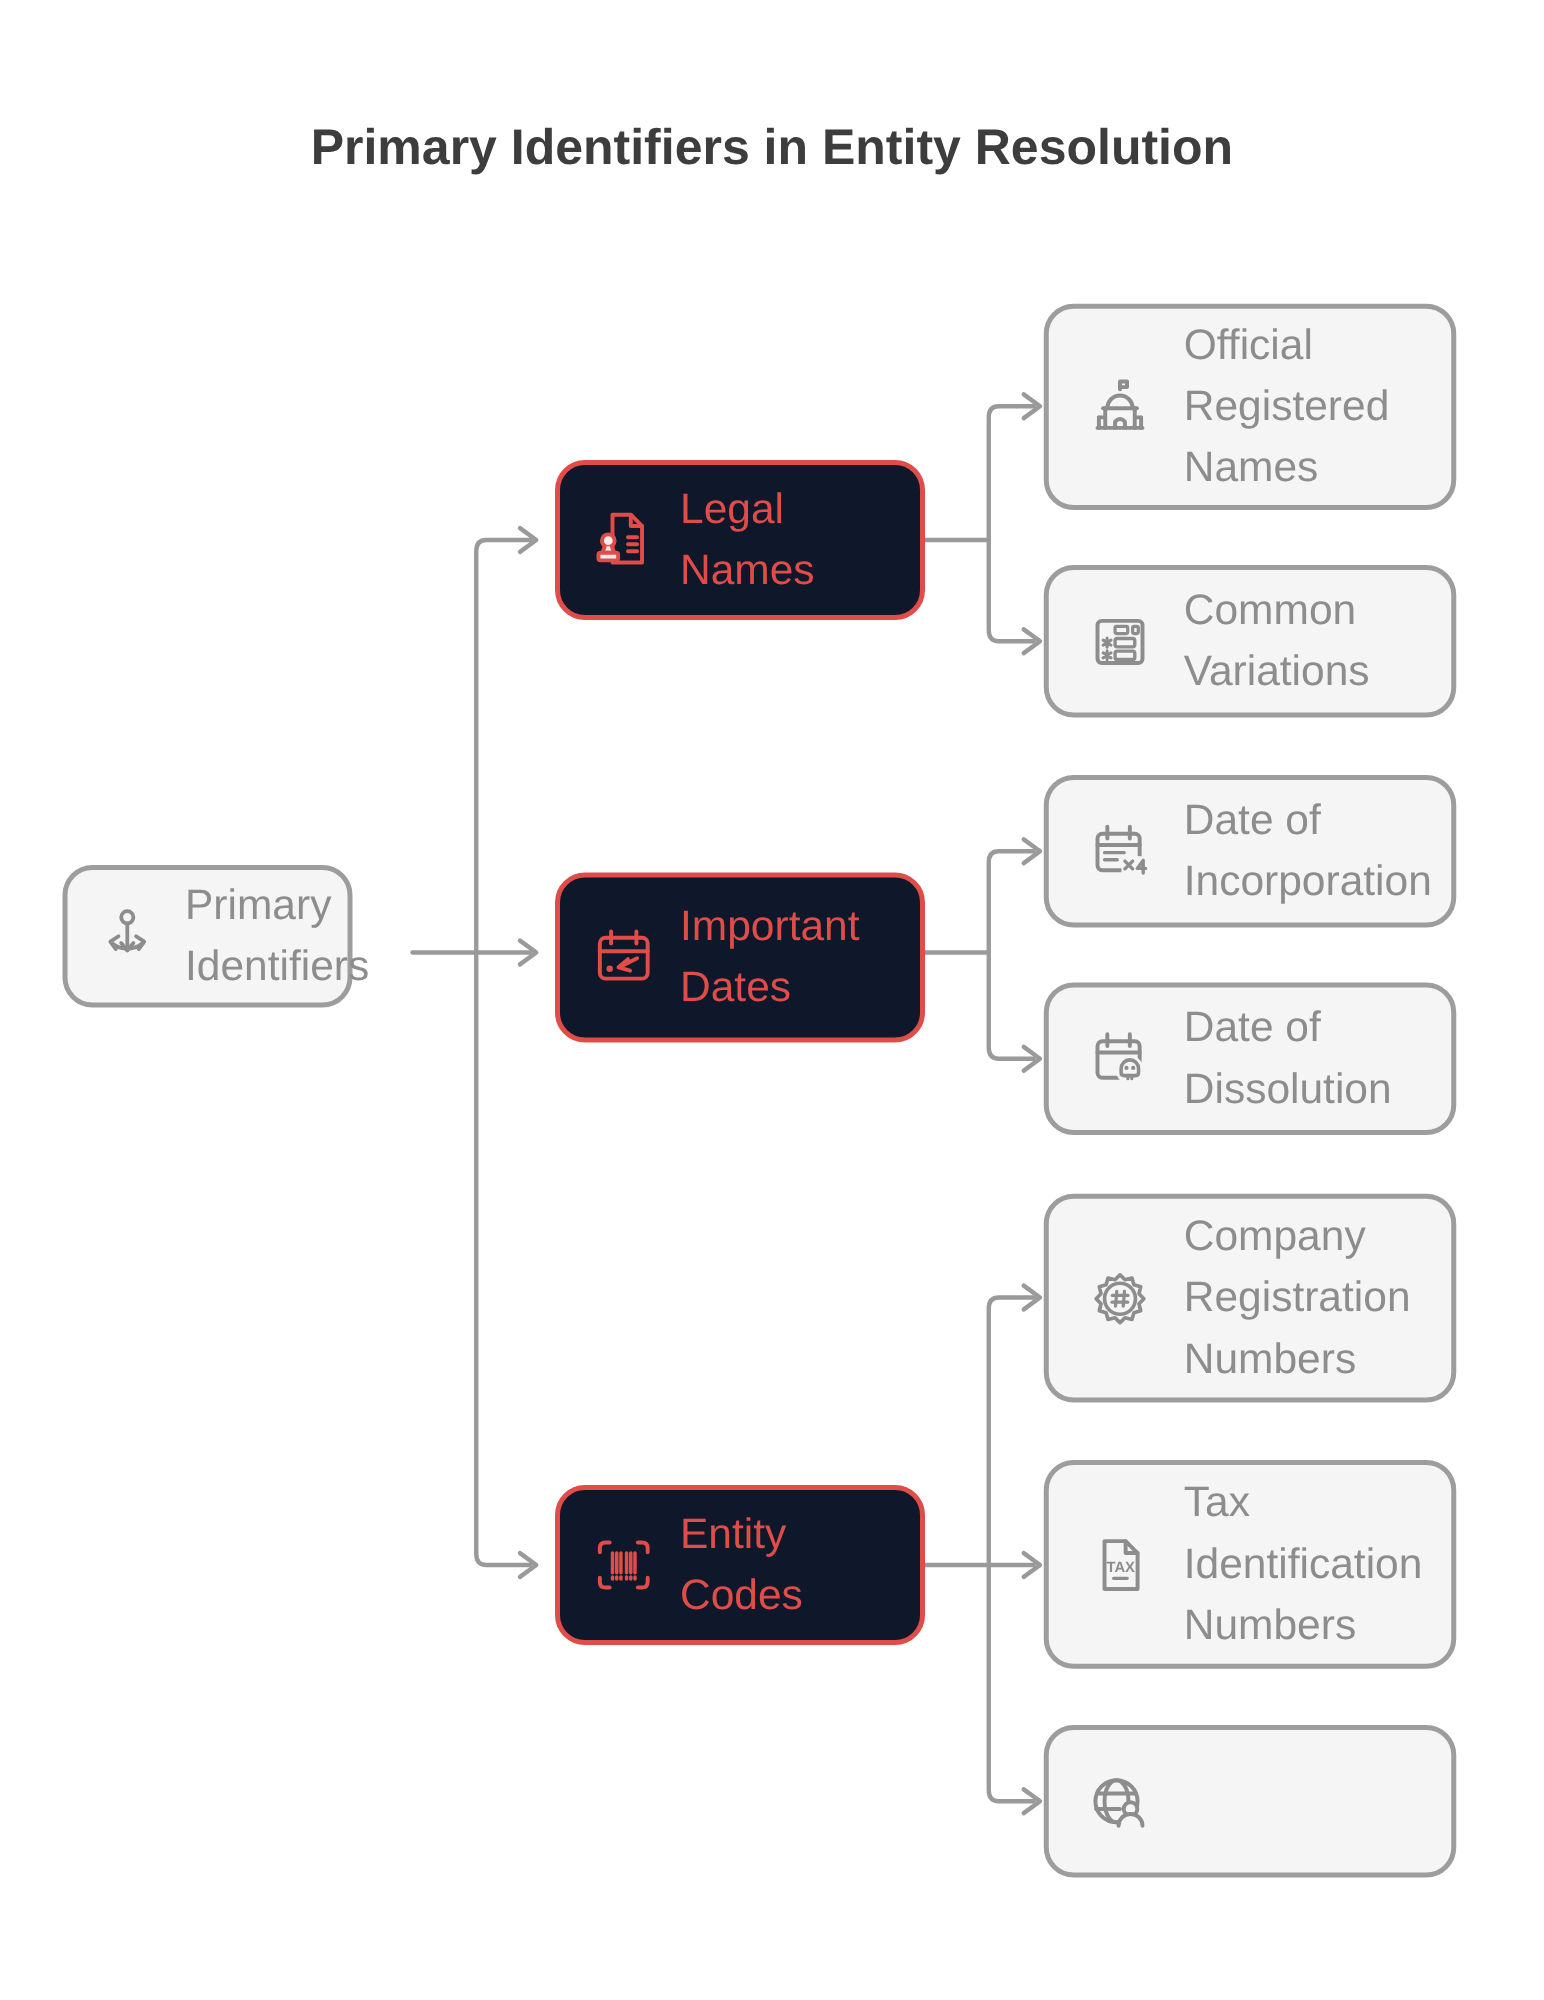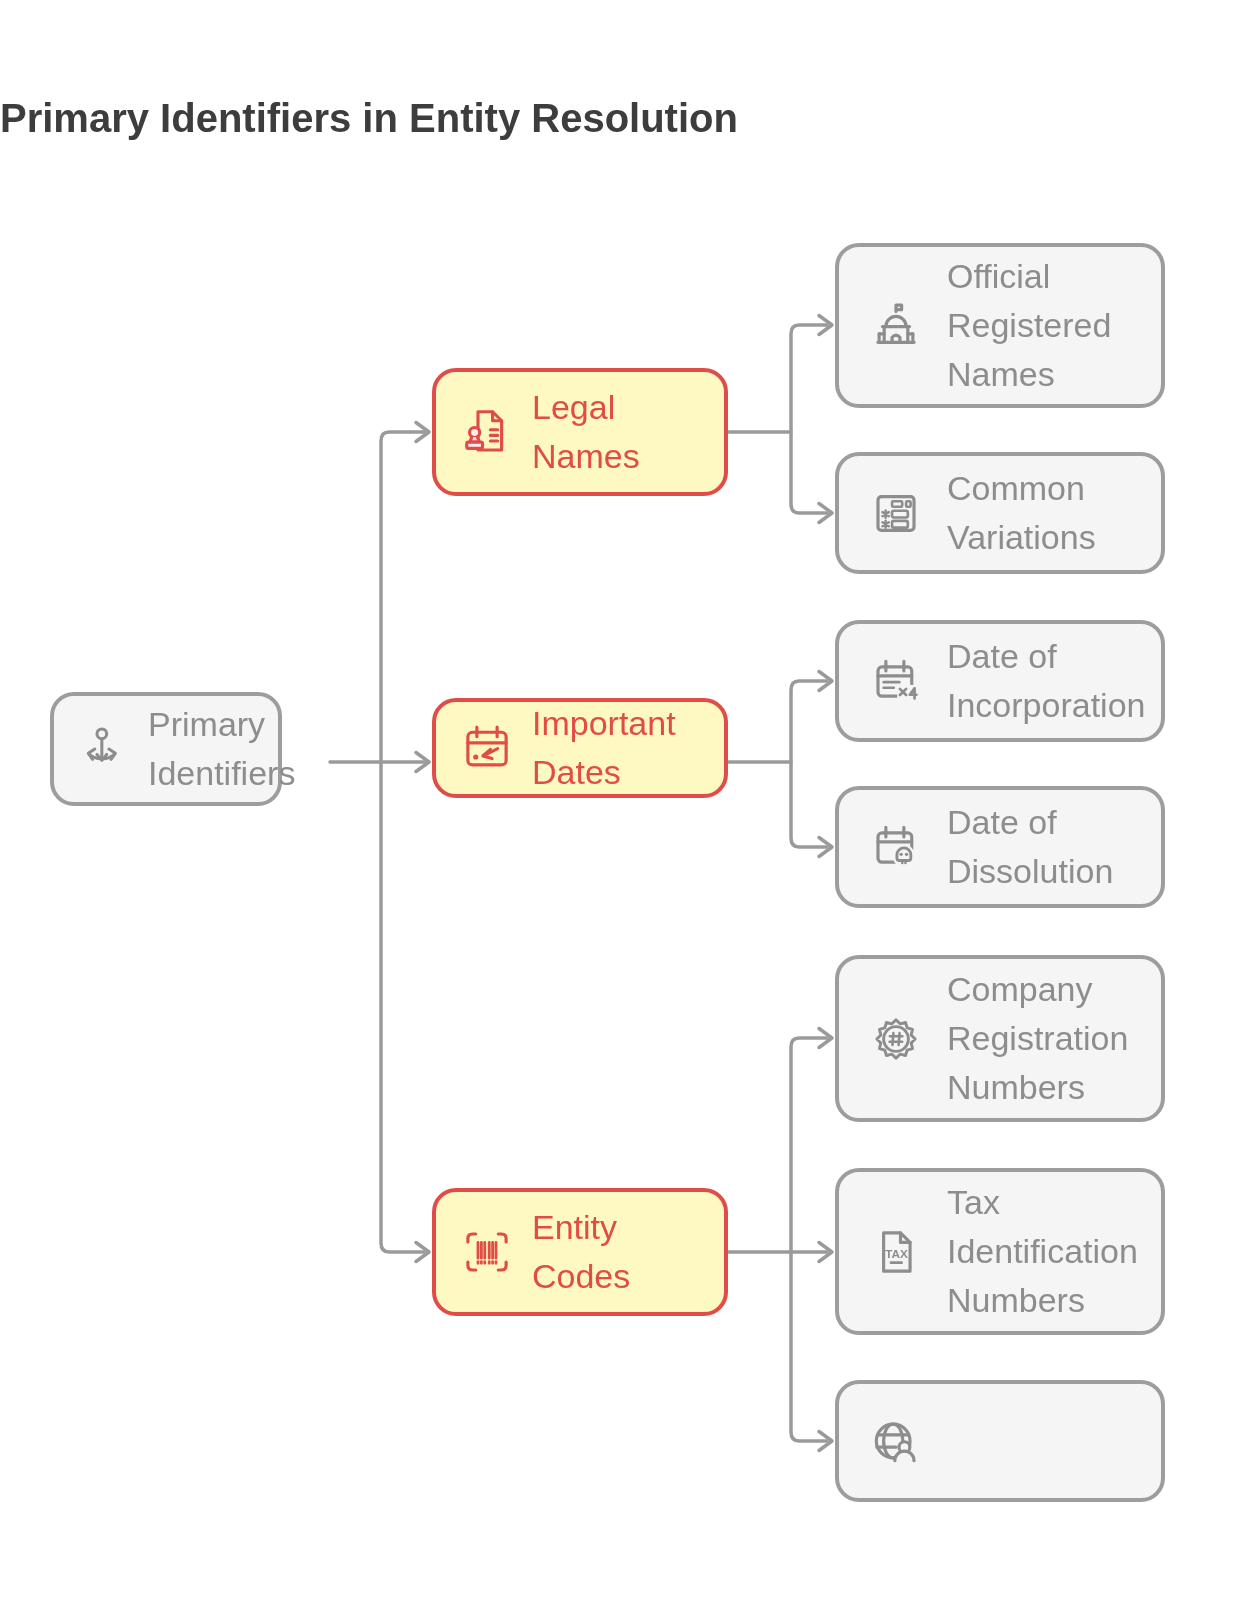--- a/index.html
+++ b/index.html
@@ -1,30 +1,30 @@
 <!DOCTYPE html>
 <html><head>
 <meta charset="utf-8">
 <style>
   html,body{margin:0;padding:0;background:#ffffff;}
   #canvas{
     position:relative;width:1235px;height:1600px;background:#ffffff;overflow:hidden;
     font-family:"Liberation Sans", sans-serif;
   }
   .title{
-    position:absolute;top:96px;left:0;width:1235px;
+    position:absolute;top:96px;left:0;width:1235px;text-align:center;
     font-size:40px;font-weight:bold;color:#3d3d3d;letter-spacing:0;
   }
   .node{
     position:absolute;box-sizing:border-box;display:flex;align-items:center;
     border-radius:24px;border:4px solid;padding:0 16px 0 24px;gap:18px;
   }
   .node .label{font-size:34px;line-height:1.45;white-space:pre-line;}
   .node .icon{flex:0 0 auto;display:flex;align-items:center;justify-content:center;}
-  .node.red{border-color:#e04c47;background:#fef9c3;color:#e04c47;}
+  .node.red{border-color:#e04c47;background:#0f172a;color:#e04c47;margin-left:12px;}
   .node.gray{border-color:#9d9d9d;background:#f5f5f5;color:#8d8d8d;}
   .node.leaf{padding-left:30px;gap:24px;}
   svg.icon-svg{display:block;}
   #connectors{position:absolute;left:0;top:0;pointer-events:none;}
 </style>
 </head>
 <body>
 
 <div id="canvas">
 
@@ -79,21 +79,21 @@
         <path d="M27 22 H33.5 M27 27 H33.5 M27 32 H33.5"></path>
         <circle cx="13" cy="24.5" r="4.5" fill="#fcecec"></circle>
         <path d="M10.5 28.5 L8.8 33 H17.2 L15.5 28.5" fill="#fcecec"></path>
         <rect x="6" y="33" width="14" height="5.5" rx="1.5" fill="#fcecec"></rect>
       </svg>
     </span>
     <span class="label">Legal
 Names</span>
   </div>
 
-  <div class="node red" style="left:432px;top:698px;width:296px;height:100px">
+  <div class="node red" style="left:432px;top:698px;width:296px;height:136px">
     <span class="icon">
       <svg class="icon-svg" width="54" height="54" viewBox="0 0 48 48" fill="none" stroke="currentColor" stroke-width="2.8" stroke-linecap="round" stroke-linejoin="round">
         <rect x="7" y="10" width="34" height="29" rx="4"></rect>
         <path d="M15 5.5 V14 M33 5.5 V14"></path>
         <path d="M7 19.5 H41"></path>
         <circle cx="14" cy="32" r="2.3" fill="currentColor" stroke="none"></circle>
         <path d="M33.5 24.5 L21.5 30.5"></path>
         <path d="M27 25.2 L20.3 31 L28.5 33.4"></path>
       </svg>
     </span>

